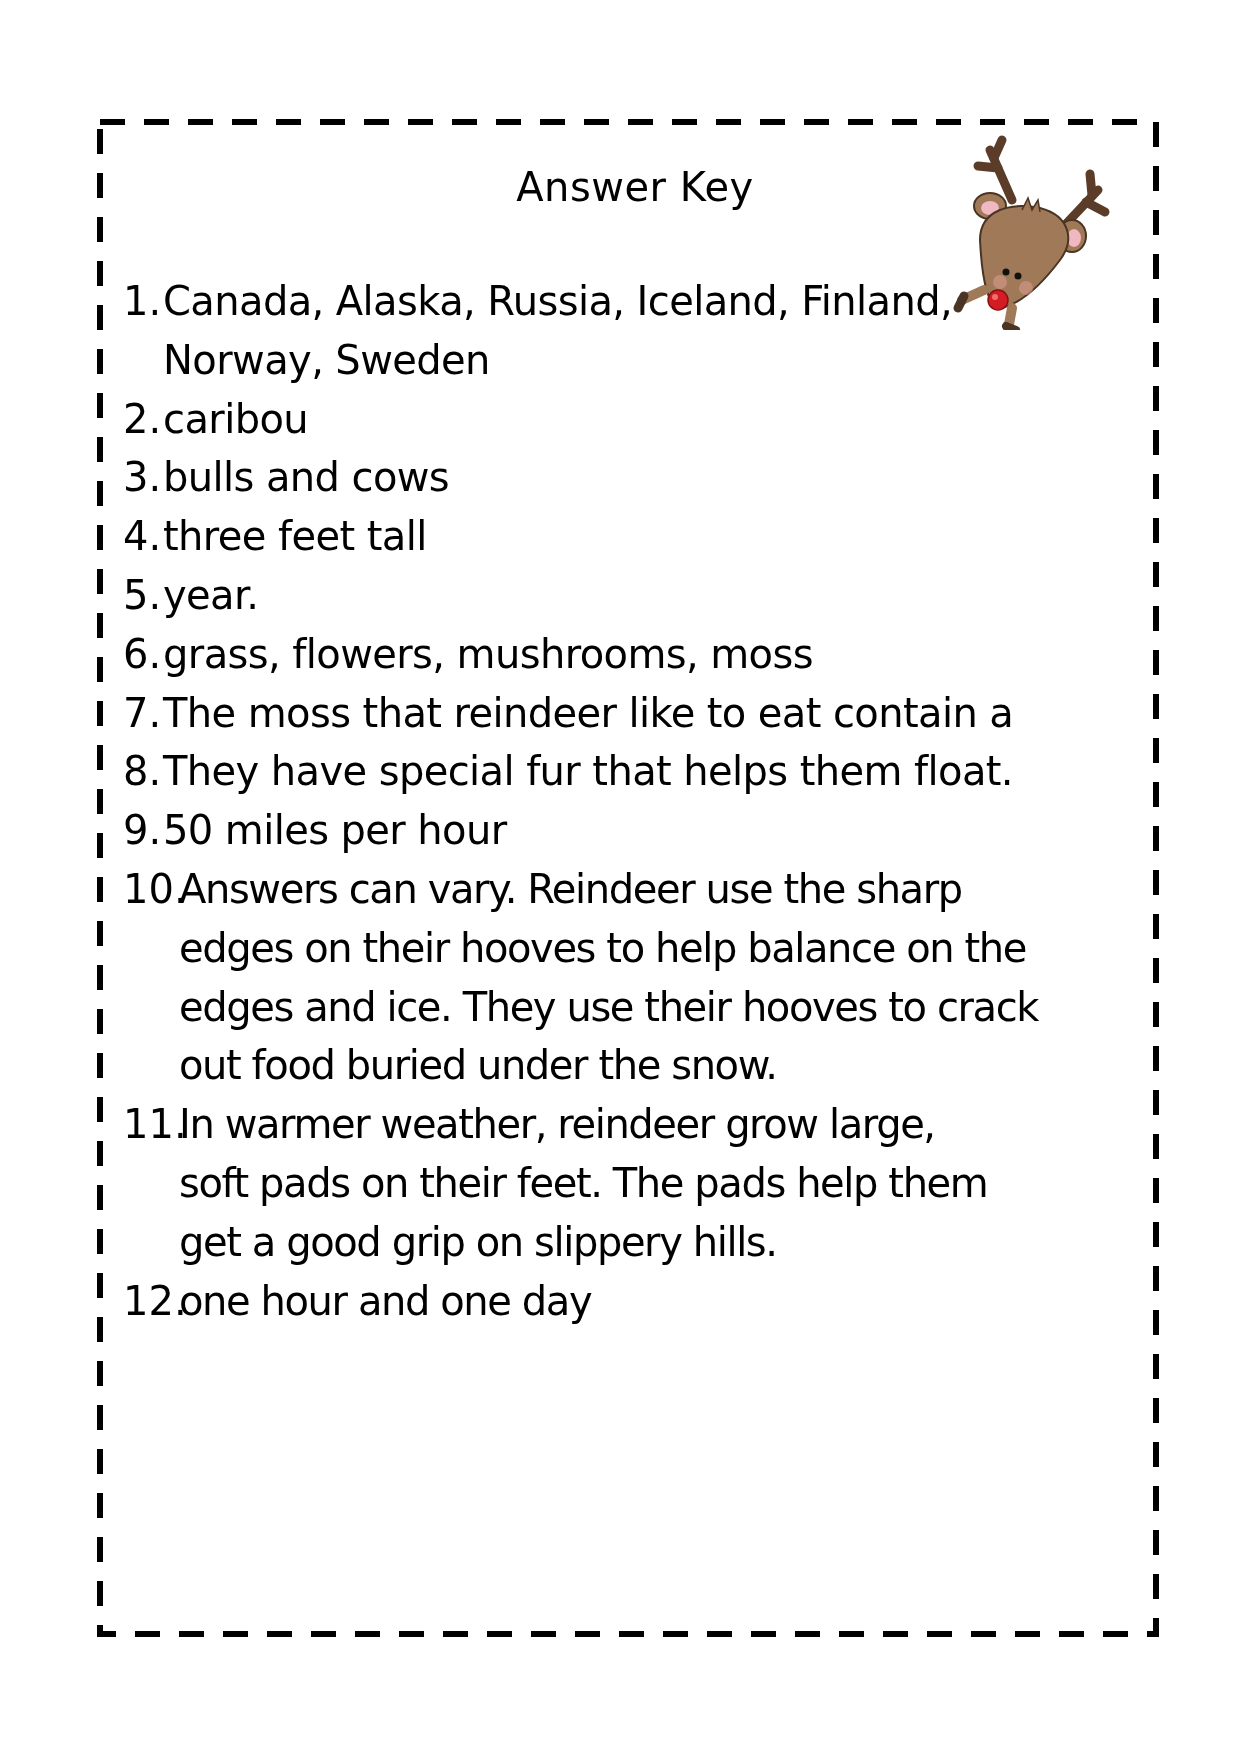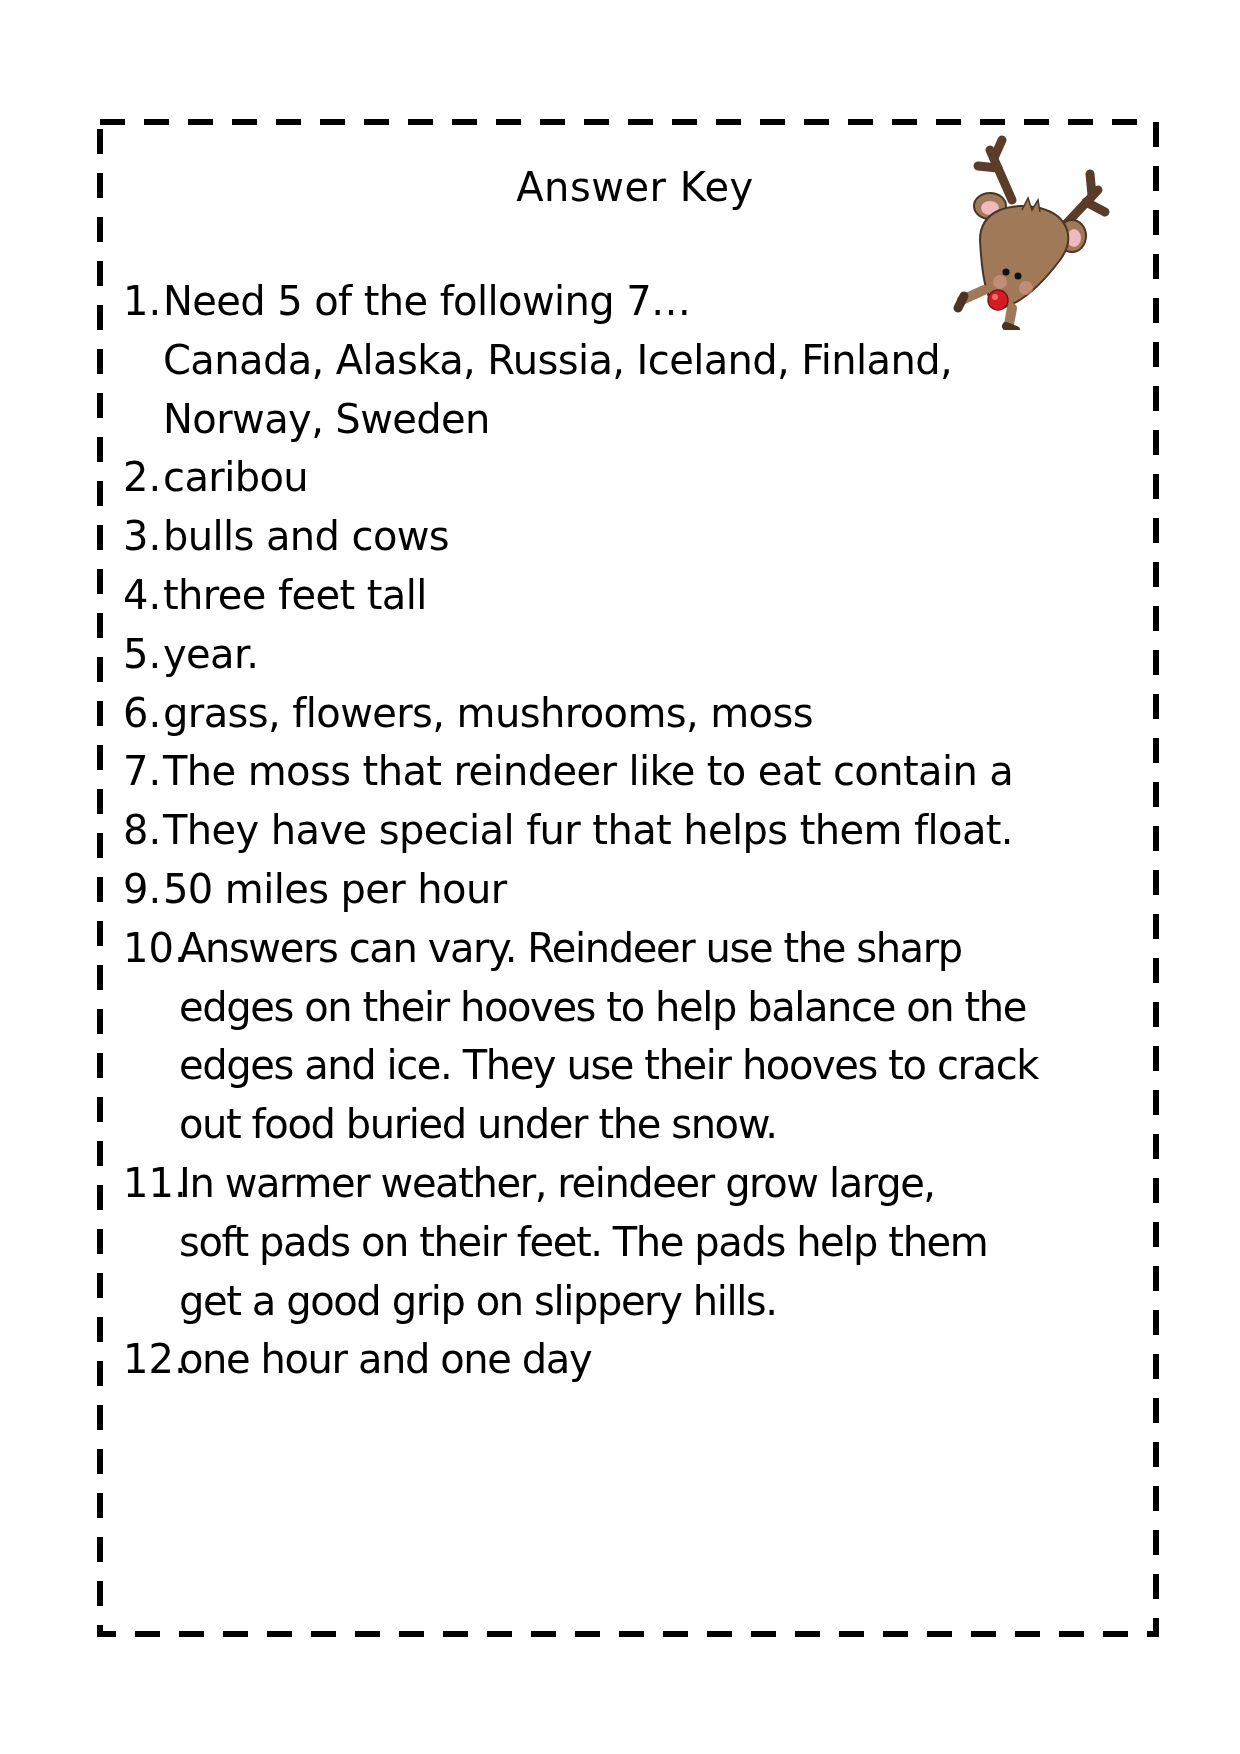--- a/index.html
+++ b/index.html
@@ -59,21 +59,20 @@
     <path d="M56 196 L66 200" stroke="#4a3424" stroke-width="8" stroke-linecap="round"></path>
 
     <circle cx="48" cy="170" r="10" fill="#d41c24" stroke="#8a1010" stroke-width="1.5"></circle>
     <circle cx="45" cy="167" r="3" fill="#f07070"></circle>
   </svg>
 </div>
 
 <ol class="list">
   <li class="item">
     <span class="num">1.</span>
-    <span class="line">Need 5 of the following 7…</span>
     <span class="line">Canada, Alaska, Russia, Iceland, Finland,</span>
     <span class="line">Norway, Sweden</span>
   </li>
   <li class="item">
     <span class="num">2.</span>
     <span class="line">caribou</span>
   </li>
   <li class="item">
     <span class="num">3.</span>
     <span class="line">bulls and cows</span>

